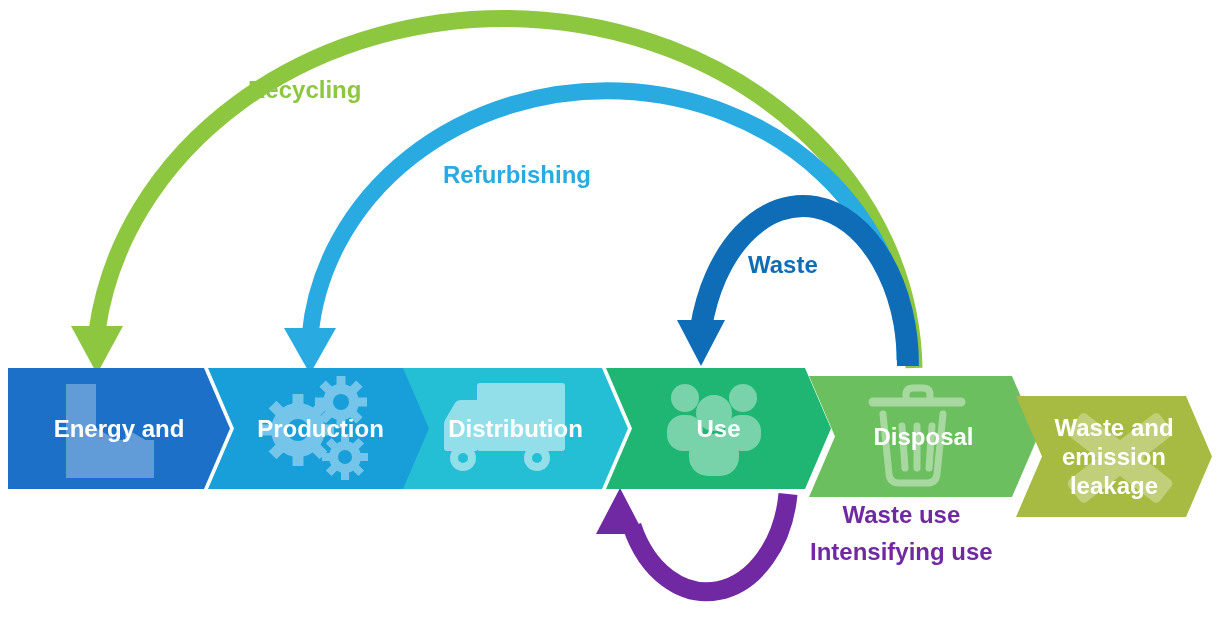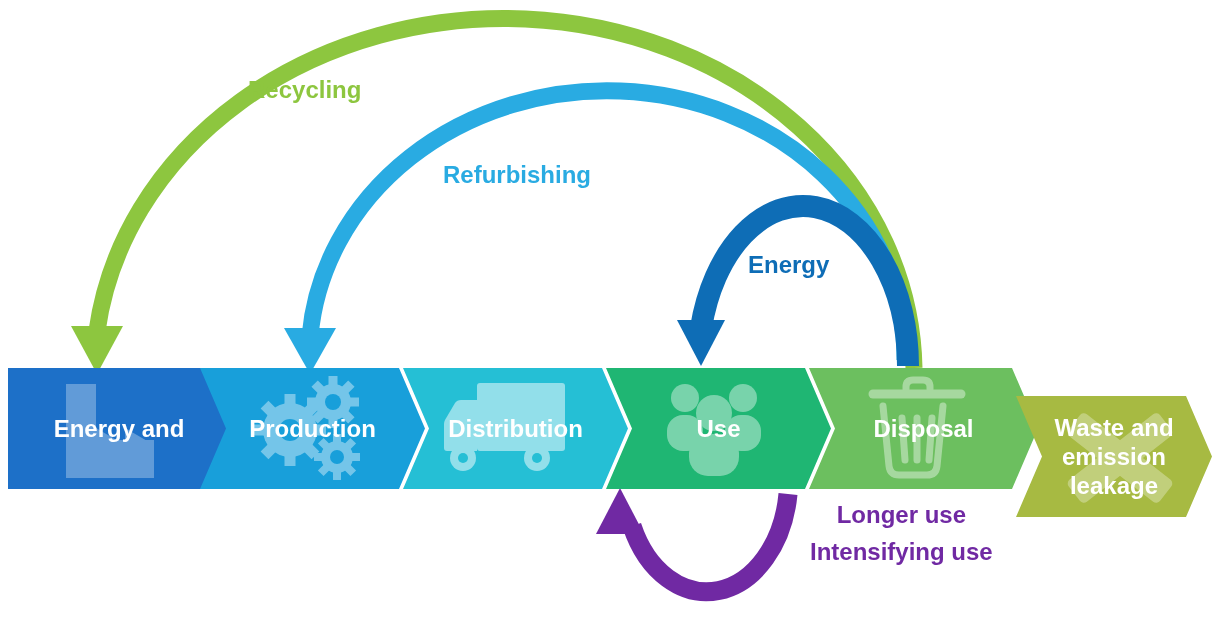--- a/index.html
+++ b/index.html
@@ -20,21 +20,21 @@
   .arrow-reuse{fill:var(--color-arc-reuse,#0e6db6);}
   .arrow-use-extension{fill:var(--color-arc-use-extension,#7029a3);}
   
   .stage{position:absolute;top:368px;height:121px;z-index:2;}
   .chev-first{clip-path:polygon(0 0,calc(100% - 26px) 0,100% 50%,calc(100% - 26px) 100%,0 100%);}
   .chev-mid{clip-path:polygon(0 0,calc(100% - 26px) 0,100% 50%,calc(100% - 26px) 100%,0 100%,26px 50%);}
   .stage-energy{background:var(--color-stage-energy,#1d70c8);}
   .stage-production{background:var(--color-stage-production,#189fda);}
   .stage-distribution{background:var(--color-stage-distribution,#25bfd5);}
   .stage-use{background:var(--color-stage-use,#1fb673);}
-  .stage-disposal{background:var(--color-stage-disposal,#6cbf5f);}
+  .stage-disposal{background:var(--color-stage-disposal,#6cbf5f);margin-top:8px;}
   .stage-waste{background:var(--color-stage-waste,#a7ba42);margin-top:28px;}
   .stage-icon{position:absolute;left:0;top:0;z-index:1;}
   .stage-label{
     position:absolute;left:0;top:0;right:0;bottom:0;z-index:2;
     display:flex;flex-direction:column;justify-content:center;align-items:center;
     padding:0 26px;box-sizing:border-box;text-align:center;
     color:var(--color-stage-label,#ffffff);
     font-size:24px;font-weight:700;line-height:29px;
   }
   .stage-label span{white-space:nowrap;}
@@ -71,21 +71,21 @@
         <rect x="58" y="72" width="88" height="38"></rect>
         <polygon points="88,88 88,60 117,77 117,60 146,77 146,88"></polygon>
       </g>
     </svg>
     <div class="stage-label">
       <span>Energy and</span>
 
     </div>
   </div>
 
-  <div class="stage chev-mid stage-production" style="left:200px;width:225px">
+  <div class="stage chev-mid stage-production" style="left:208px;width:225px">
     <svg class="stage-icon" width="225" height="121" viewBox="0 0 225 121">
       <g opacity="0.4" fill="#ffffff">
         <g transform="translate(90,62)">
           <rect x="-5.5" y="-36" width="11" height="72"></rect>
           <rect x="-5.5" y="-36" width="11" height="72" transform="rotate(45)"></rect>
           <rect x="-5.5" y="-36" width="11" height="72" transform="rotate(90)"></rect>
           <rect x="-5.5" y="-36" width="11" height="72" transform="rotate(135)"></rect>
           <circle r="27"></circle>
         </g>
         <g transform="translate(133,34)">
@@ -175,19 +175,19 @@
       <span>Waste and</span>
       <span>emission</span>
       <span>leakage</span>
     </div>
   </div>
 
   <div class="arc-label recycling">Recycling</div>
   <div class="arc-label remanufacturing">
     <div>Refurbishing</div>
   </div>
-  <div class="arc-label reuse">Energy</div>
+  <div class="arc-label reuse">Waste</div>
   <div class="arc-label use-extension">
-    <div>Longer use</div>
+    <div>Waste use</div>
     <div>Intensifying use</div>
   </div>
 
 </div>
 
 </body></html>

